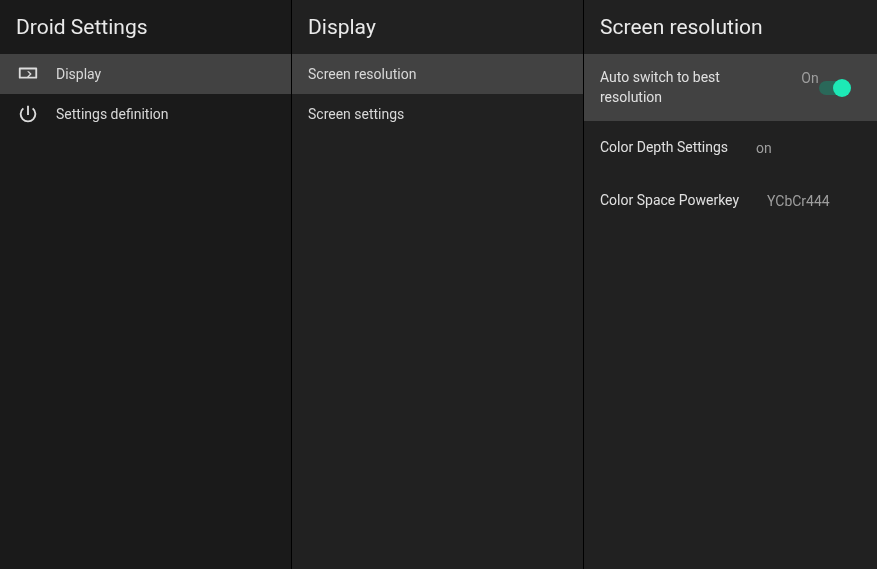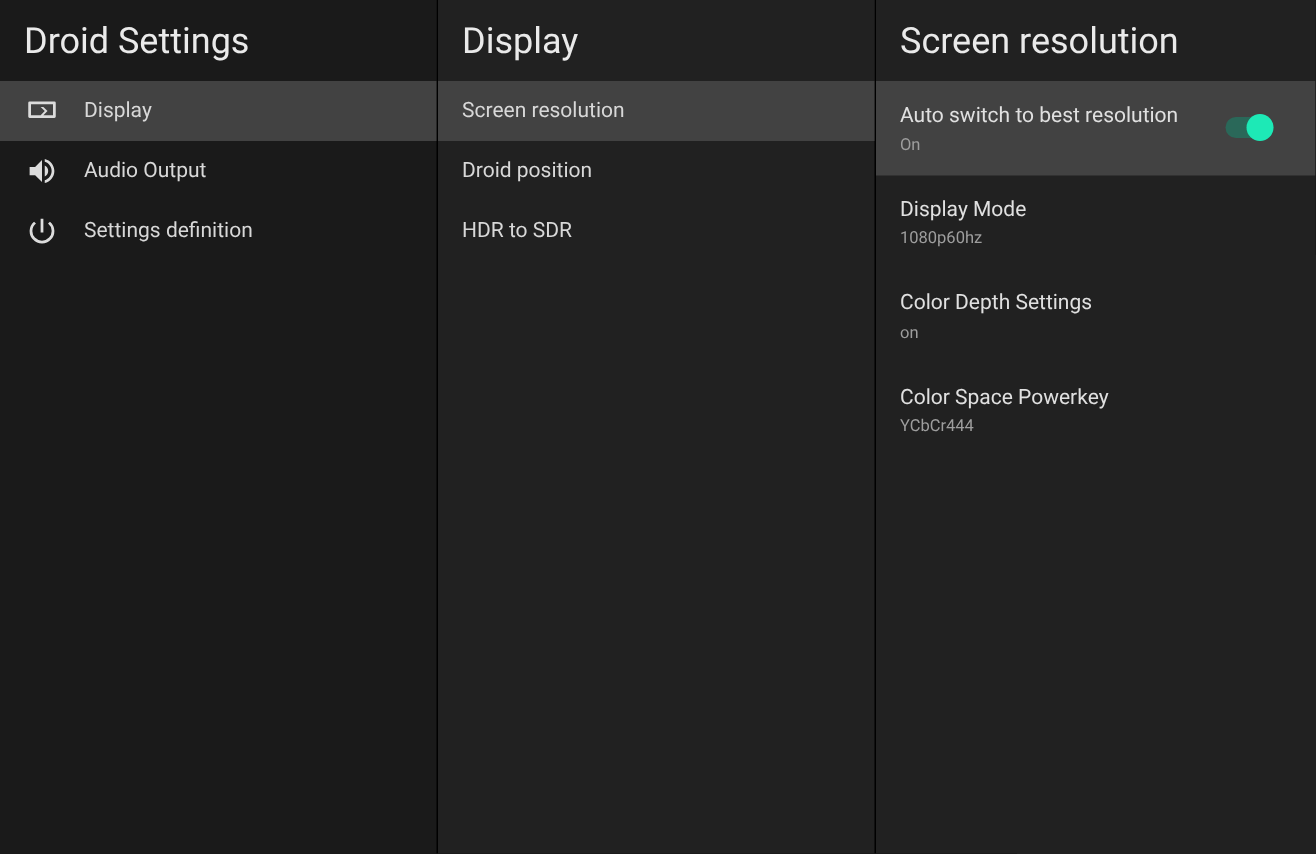--- a/index.html
+++ b/index.html
@@ -31,21 +31,21 @@
     .panel-3 {
       flex: 1;
       background: #212121;
       border-right: none;
     }
     .panel-header {
       height: 54px;
       display: flex;
       align-items: center;
       padding-left: 16px;
-      font-size: 24px;
+      font-size: 21px;
       font-weight: 400;
       color: #eaeaea;
     }
     .panel-1 .panel-header {
       background: #1a1a1a;
     }
     .panel-2 .panel-header {
       background: #212121;
     }
     .panel-3 .panel-header {
@@ -92,29 +92,30 @@
       align-items: center;
       justify-content: space-between;
       cursor: pointer;
       min-height: 53px;
     }
     .setting-row.active {
       background: #424242;
     }
     .setting-text {
       display: flex;
-      flex-direction: column;
+      flex-direction: row;
+      gap: 28px;
     }
     .setting-title {
       font-size: 14px;
       color: #e0e0e0;
       line-height: 1.4;
     }
     .setting-subtitle {
-      font-size: 11px;
+      font-size: 14px;
       color: #9e9e9e;
       margin-top: 2px;
     }
     .toggle {
       width: 32px;
       height: 14px;
       background: #5a5a5a;
       border-radius: 7px;
       position: relative;
       margin-right: 12px;
@@ -146,73 +147,56 @@
   <div class="menu-item active">
     <span class="icon">
       <svg viewBox="0 0 24 24" width="22" height="22">
           <path d="M3 5h18a1 1 0 0 1 1 1v10a1 1 0 0 1-1 1H3a1 1 0 0 1-1-1V6a1 1 0 0 1 1-1zm1 2v8h16V7H4zm7 2h2l3 3-3 3h-2l3-3-3-3z"></path>
         </svg>
     </span>
     <span>Display</span>
   </div>
 
 
-  <div class="menu-item">
-    <span class="icon">
-      <svg viewBox="0 0 24 24" width="22" height="22">
-          <path d="M3 9v6h4l5 5V4L7 9H3zm13.5 3a4.5 4.5 0 0 0-2.5-4v8a4.5 4.5 0 0 0 2.5-4zM14 3.2v2.1c2.9.9 5 3.5 5 6.7s-2.1 5.8-5 6.7v2.1c4-0.9 7-4.5 7-8.8s-3-7.9-7-8.8z"></path>
-        </svg>
-    </span>
-    <span>Audio Output</span>
-  </div>
 
   <div class="menu-item">
     <span class="icon">
       <svg viewBox="0 0 24 24" width="22" height="22">
           <path d="M13 3h-2v10h2V3zm4.8 2.2l-1.4 1.4A7 7 0 1 1 7.6 6.6L6.2 5.2a9 9 0 1 0 11.6 0z"></path>
         </svg>
     </span>
     <span>Settings definition</span>
   </div>
 
 </div>
 
 <div class="panel panel-2">
   <div class="panel-header">Display</div>
 
   <div class="list-item active">
     <span>Screen resolution</span>
   </div>
   <div class="list-item">
-    <span>Droid position</span>
-  </div>
-  <div class="list-item">
-    <span>HDR to SDR</span>
+    <span>Screen settings</span>
   </div>
 </div>
 
 <div class="panel panel-3">
   <div class="panel-header">Screen resolution</div>
 
   <div class="setting-row active">
     <div class="setting-text">
       <span class="setting-title">Auto switch to best resolution</span>
       <span class="setting-subtitle">On</span>
     </div>
     <div class="toggle on">
       <div class="toggle-knob"></div>
     </div>
   </div>
 
-  <div class="setting-row">
-    <div class="setting-text">
-      <span class="setting-title">Display Mode</span>
-      <span class="setting-subtitle">1080p60hz</span>
-    </div>
-  </div>
 
   <div class="setting-row">
     <div class="setting-text">
       <span class="setting-title">Color Depth Settings</span>
       <span class="setting-subtitle">on</span>
     </div>
   </div>
 
   <div class="setting-row">
     <div class="setting-text">

